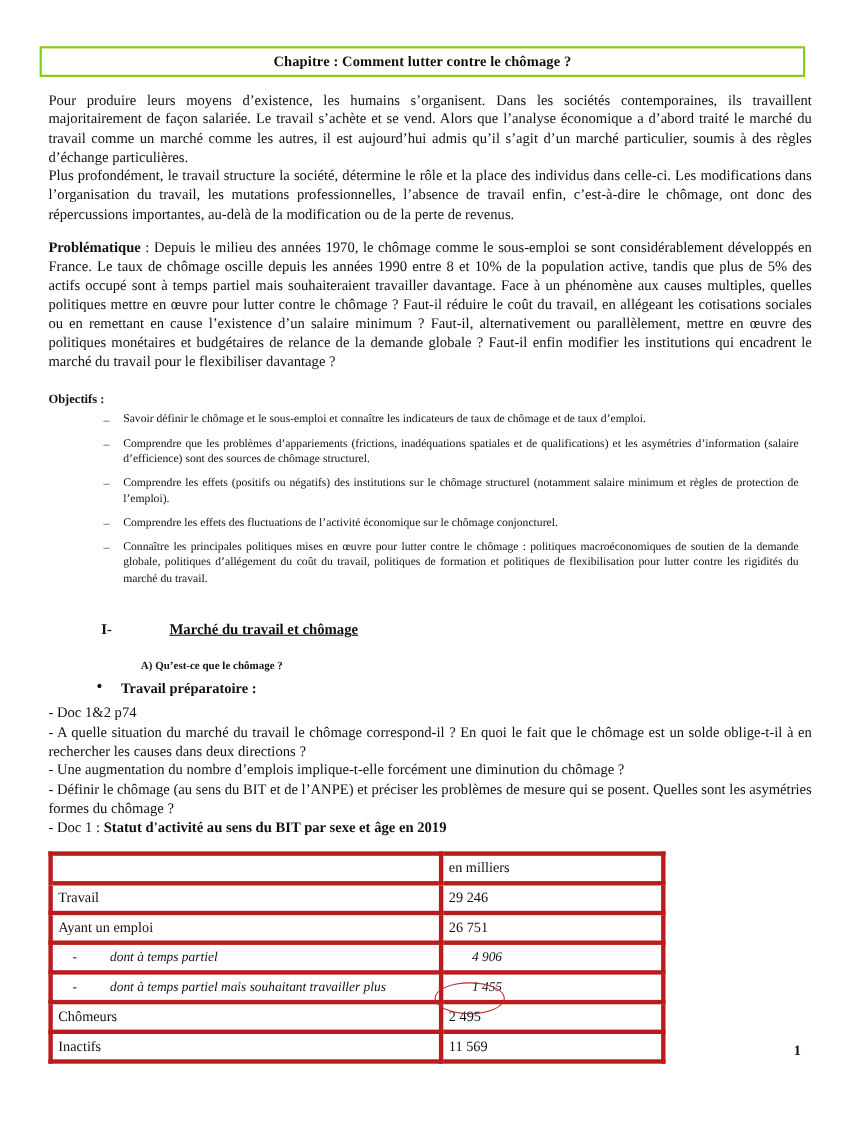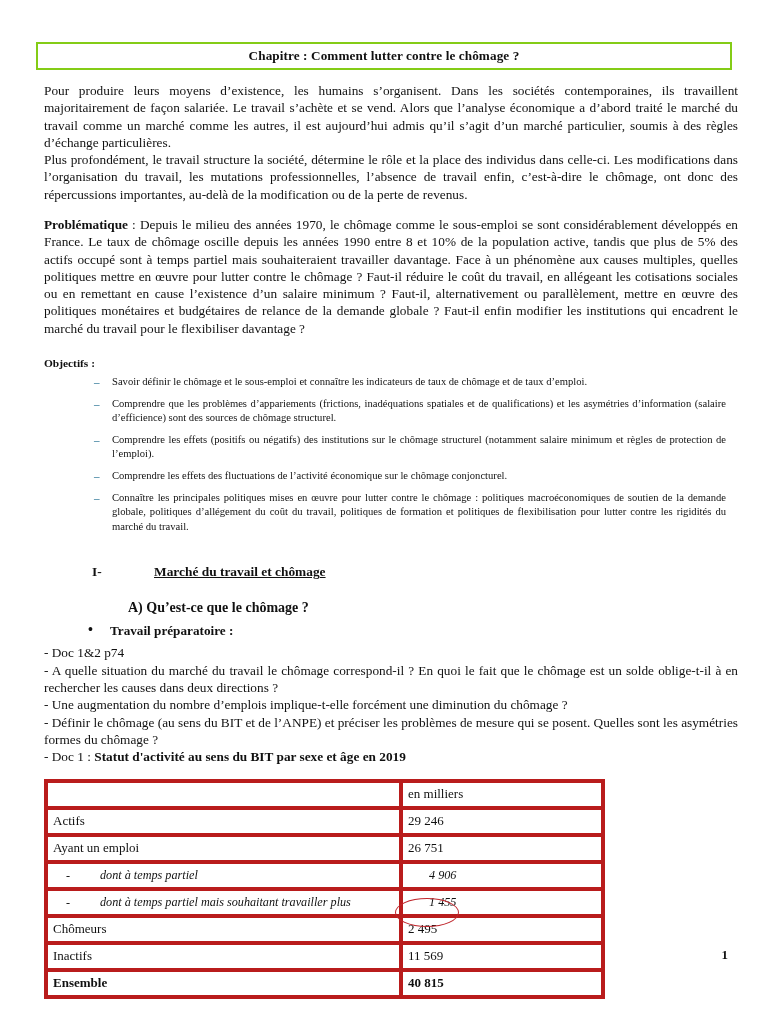--- a/index.html
+++ b/index.html
@@ -95,21 +95,21 @@
     padding-left: 48px;
     font-size: 13.4px;
     font-weight: bold;
   }
   .sec-1 .roman { display: inline-block; width: 62px; }
   .sec-1 .sec-title { text-decoration: underline; }
 
   .sec-a {
     margin-top: 20px;
     padding-left: 84px;
-    font-size: 14px;
+    font-size: 10px;
     font-weight: bold;
   }
 
   .bullet-line {
     margin-top: 7px;
     padding-left: 66px;
     font-size: 13.2px;
     font-weight: bold;
     position: relative;
   }
@@ -225,21 +225,21 @@
     </div>
 
     <div class="table-wrap">
       <table class="stat">
         <tbody>
           <tr class="hdr">
             <td class="c1"></td>
             <td class="c2">en milliers</td>
           </tr>
           <tr>
-            <td class="c1">Actifs</td>
+            <td class="c1">Travail</td>
             <td class="c2">29 246</td>
           </tr>
           <tr>
             <td class="c1">Ayant un emploi</td>
             <td class="c2">26 751</td>
           </tr>
           <tr>
             <td class="c1 sub"><span class="mk">-</span><span>dont à temps partiel</span></td>
             <td class="c2 num-sub">4 906</td>
           </tr>
@@ -247,24 +247,20 @@
             <td class="c1 sub"><span class="mk">-</span><span>dont à temps partiel mais souhaitant travailler plus</span></td>
             <td class="c2 num-sub">1 455</td>
           </tr>
           <tr>
             <td class="c1">Chômeurs</td>
             <td class="c2">2 495</td>
           </tr>
           <tr>
             <td class="c1">Inactifs</td>
             <td class="c2">11 569</td>
-          </tr>
-          <tr class="total">
-            <td class="c1 strong">Ensemble</td>
-            <td class="c2 strong">40 815</td>
           </tr>
         </tbody>
       </table>
       <div class="ellipse-mark" style="left: 350.5px; top: 118.5px; width: 62px; height: 27px;"></div>
     </div>
 
 
   </div>
 
   <div class="page-num">1</div>

